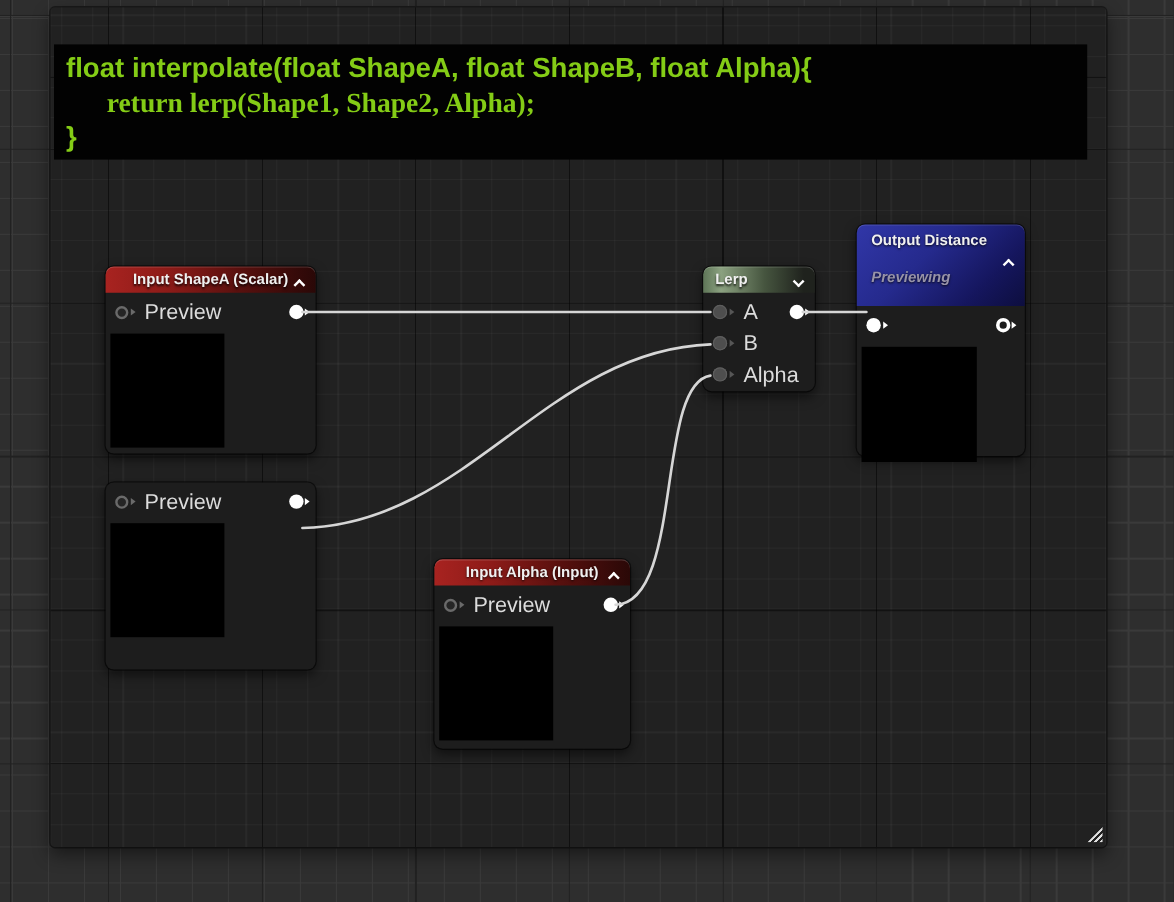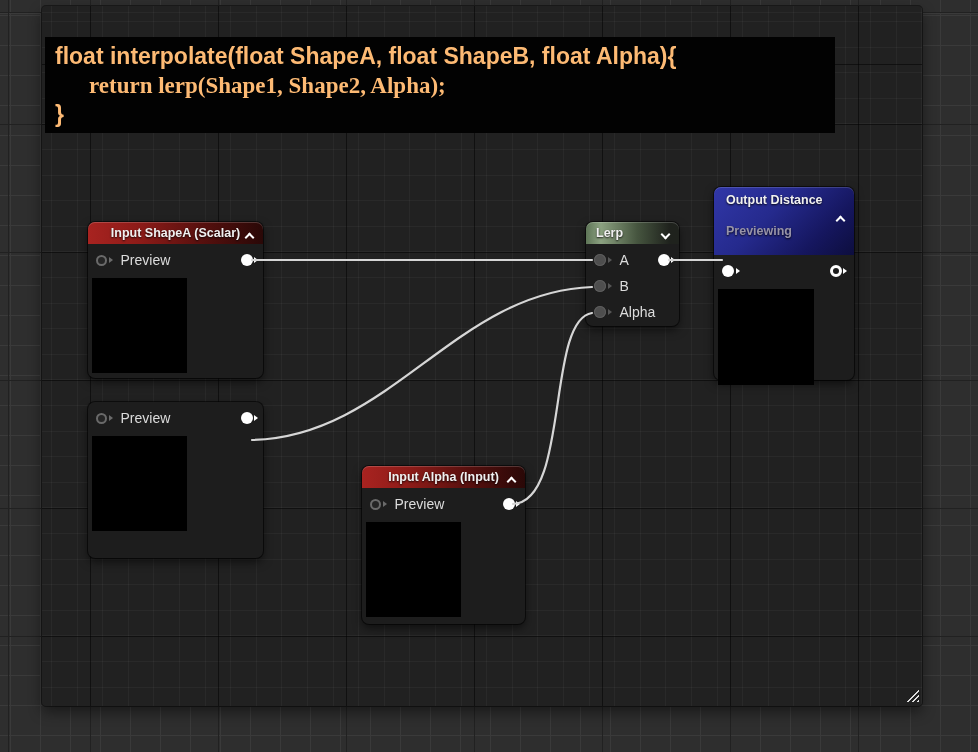--- a/index.html
+++ b/index.html
@@ -22,22 +22,22 @@
       repeating-linear-gradient(to right, rgba(0,0,0,.5) 0 1px, transparent 1px 128px),
       repeating-linear-gradient(to bottom, rgba(0,0,0,.5) 0 1px, transparent 1px 128px),
       repeating-linear-gradient(to right, rgba(255,255,255,.035) 0 1px, transparent 1px 25.6px),
       repeating-linear-gradient(to bottom, rgba(255,255,255,.035) 0 1px, transparent 1px 25.6px);
     background-position: 48px 118px, 48px 118px, 9px 15px, 9px 15px;
     border-radius:4px;
     box-shadow: 0 6px 14px rgba(0,0,0,.45), 0 0 0 1px #1a1a1a;
   }
   
   #code{
-    position:absolute;left:45px;top:37px;width:790px;height:96px;
-    background:#020202;color:#fdba74;z-index:6;
+    position:absolute;left:45px;top:37px;width:861px;height:96px;
+    background:#020202;color:#84cc16;z-index:6;
     font-weight:700;font-size:23px;line-height:29px;
     padding:5px 0 0 10px;
   }
   .code-line{white-space:pre;}
   .code-line.indent{padding-left:34px;font-family:Liberation Serif, serif;}
 
   
   .node{
     position:absolute;background:#1d1d1d;border-radius:7px;z-index:3;
     box-shadow:0 4px 10px rgba(0,0,0,.55), 0 0 0 1px rgba(0,0,0,.55);
@@ -54,35 +54,35 @@
   .hdr-blue{
     height:68px;border-radius:7px 7px 0 0;display:block;
     background:linear-gradient(135deg,#3137a8 0%,#252a8d 40%,#15165e 75%,#0d0e3e 100%);
     box-shadow:inset 0 1px 0 rgba(255,255,255,.15);
   }
   .hdr-blue .title-line{
     color:#f0f0f0;font-size:12.5px;font-weight:700;padding:6px 0 0 12px;
     text-shadow:0 1px 2px rgba(0,0,0,.85);
   }
   .hdr-blue .status-line{
-    color:#9793a8;font-size:12.5px;padding:17px 0 0 12px;
+    color:#9793a8;font-size:12.5px;font-style:italic;padding:17px 0 0 12px;
   }
   .chev{
     display:inline-block;width:7px;height:7px;
     border-right:2.2px solid #fff;border-bottom:2.2px solid #fff;
   }
   .chev.up{transform:rotate(-135deg);}
   .chev.down{transform:rotate(45deg);}
   .hdr-chev{position:absolute;right:10px;top:8px;}
   .hdr-chev.down-pos{top:5px;}
   .hdr-blue .hdr-chev{top:26px;}
 
   .node-body{position:relative;padding-top:3px;}
   .pin-row{position:relative;height:26px;display:flex;align-items:center;}
-  .pin-label{color:#dcdcdc;font-size:14px;margin-left:8px;}
+  .pin-label{color:#dcdcdc;font-size:18px;margin-left:8px;}
   .circle{width:12px;height:12px;border-radius:50%;display:inline-block;}
   .c-ring-gray{border:2px solid #6a6a6a;background:#252525;width:11px;height:11px;}
   .c-fill-gray{background:#4e4e4e;box-shadow:inset 0 0 0 1px #5d5d5d;}
   .c-fill-white{background:#fff;}
   .c-ring-white{border:3px solid #fff;background:transparent;}
   .tri{width:0;height:0;border-top:3.5px solid transparent;border-bottom:3.5px solid transparent;margin-left:1.5px;}
   .tri-gray{border-left:4.5px solid #6a6a6a;}
   .tri-dgray{border-left:4.5px solid #565656;}
   .tri-white{border-left:4.5px solid #fff;}
   .pin-left{display:flex;align-items:center;margin-left:8px;}

